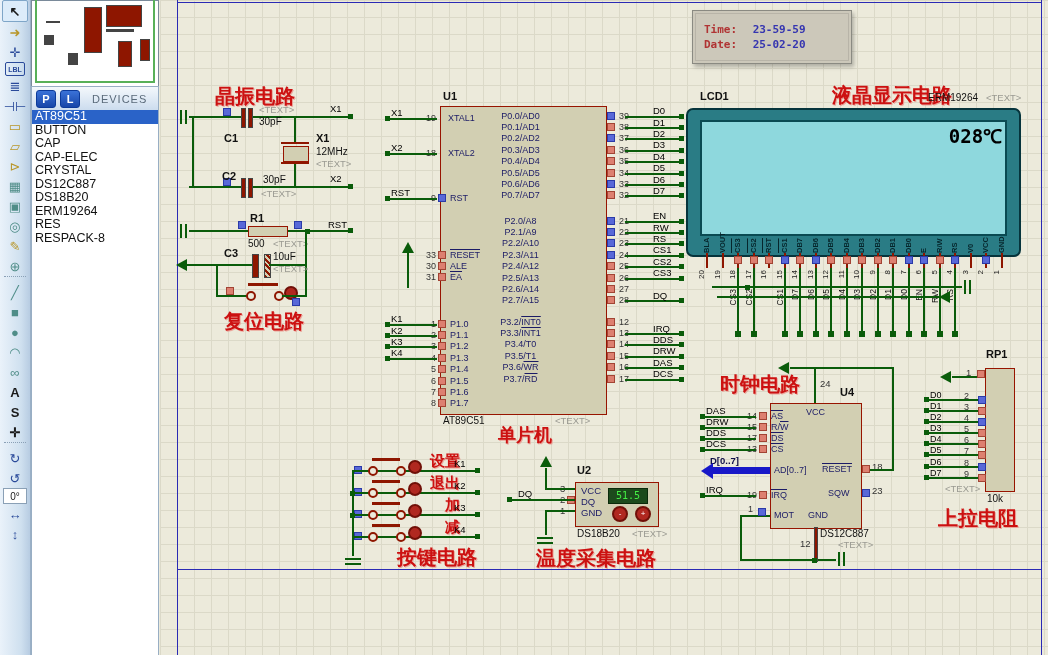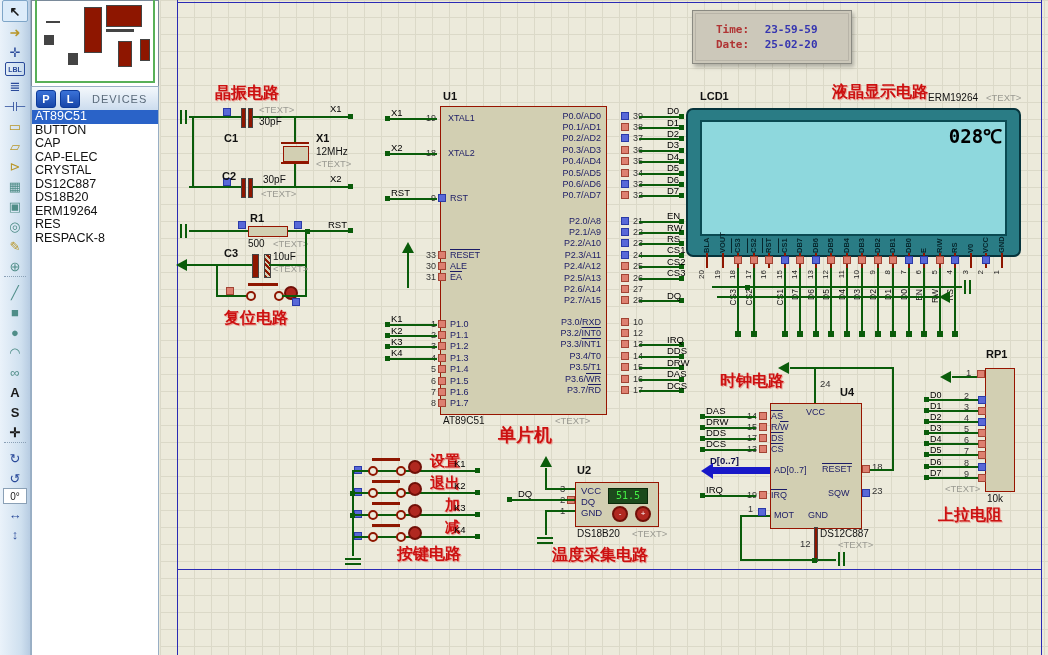--- a/index.html
+++ b/index.html
@@ -58,35 +58,35 @@
   .gndside{position:absolute;width:9px;height:14px;background:repeating-linear-gradient(90deg,#0a5c0a 0 2px,transparent 2px 5px)}
   .gnddown{position:absolute;width:16px;height:9px;background:repeating-linear-gradient(0deg,#0a5c0a 0 2px,transparent 2px 5px)}
   .tri-up{position:absolute;width:0;height:0;border-left:6px solid transparent;border-right:6px solid transparent;border-bottom:11px solid #0a5c0a}
   .tri-left{position:absolute;width:0;height:0;border-top:6px solid transparent;border-bottom:6px solid transparent;border-right:11px solid #0a5c0a}
   
   .cbox{position:absolute;background:#d2cfb2;border:1.5px solid #971400}
   .ref{position:absolute;font-size:11px;color:#111;font-weight:bold}
   .val{position:absolute;font-size:10px;color:#111}
   .net{position:absolute;font-size:9.5px;color:#000}
   .gtxt{position:absolute;font-size:9.5px;color:#9a9a92}
-  .cnred{position:absolute;font-weight:bold;font-size:16px;color:#cc1111;
+  .cnred{position:absolute;font-weight:bold;font-size:20px;color:#cc1111;
     text-shadow:1px 1px 0 rgba(235,160,150,.9);white-space:nowrap}
   .ovl{text-decoration:overline}
   
   .grp{position:absolute}
   .prow{display:flex;align-items:center;font-size:9px;color:#1b1b66}
   .prow .pname{white-space:nowrap}
   .prow .pnum{color:#333;font-size:9px}
   .extcell{position:relative;flex:1;height:100%}
   .extcell .wire,.extcell .wend,.extcell b{display:none}
   .extcell[data-ext] .wire{display:block;position:absolute;top:50%;height:2px;background:#0a5c0a}
   .extcell[data-ext] .wend{display:block;position:absolute;top:50%;margin-top:-2px}
   .extcell[data-ext] b{display:block;position:absolute;bottom:46%;font-weight:normal;color:#000;font-size:9.5px;white-space:nowrap}
   .rowR{height:11.4px}
-  .rowR .pname{width:161px;text-align:right;padding-right:19px}
+  .rowR .pname{width:161px;text-align:center;padding-right:5px}
   .rowR .sq{margin-left:1px}
   .rowR .pnum{width:20px;padding-left:4px}
   .rowR .extcell .wire{left:-14px;right:10px}
   .rowR .extcell .wend{right:6px}
   .rowR .extcell b{left:14px}
   .rowL{height:12px}
   .rowL .extcell{flex:none;width:36px}
   .rowL .pnum{width:15px;text-align:right}
   .rowL .sq{margin-left:2px}
   .rowL .pname{padding-left:4px}
@@ -142,21 +142,21 @@
   .rprow .sq{position:absolute;left:52px;top:2px}
   
   .popup{position:absolute;left:692px;top:10px;width:158px;z-index:20;border:1px solid #8a8a82;
     background:#ccc8ba;box-shadow:2px 3px 4px rgba(0,0,0,.25)}
   .ptitle{height:20px;background:linear-gradient(#f6f5f0,#d4d0c4);border-bottom:1px solid #a8a49a;
     display:flex;align-items:center;font-size:11.5px;color:#222;padding:0 3px}
   .pclose{margin-left:auto;width:15px;height:13px;background:#ece9e2;border:1px solid #777;
     font-size:9px;line-height:12px;text-align:center;color:#333}
   .pbody{padding:7px 8px;font-family:"DejaVu Sans Mono",monospace;font-size:11px;font-weight:bold;
     border:1px solid #b8b4a8;margin:2px}
-  .prowp{margin:2px 12px;white-space:nowrap}
+  .prowp{margin:2px 0;white-space:nowrap}
   .prowp .lab{color:#b03434;display:inline-block;width:42px}
   .prowp .valp{color:#3535b0}
 </style>
 </head>
 <body>
 
 <div class="toolcol">
 
     <div class="tbtn" data-tone="k" data-active="1">
       <span class="tglyph">↖</span>
@@ -721,26 +721,20 @@
         <span class="pnum">28</span>
         <span class="extcell" data-ext="DQ">
           <i class="wire"></i>
           <i class="wend"></i>
           <b>DQ</b>
         </span>
       </div>
     </div>
   <div class="grp" style="left:280px;top:316px;width:250px">
 
-      <div class="prow rowR">
-        <span class="pname"><span>P3.0/RXD</span><span class="ovl"></span></span>
-        <i class="sq" data-sq="r"></i>
-        <span class="pnum">10</span>
-        <span class="extcell"></span>
-      </div>
 
 
       <div class="prow rowR">
         <span class="pname"><span>P3.2/</span><span class="ovl">INT0</span></span>
         <i class="sq" data-sq="r"></i>
         <span class="pnum">12</span>
         <span class="extcell"></span>
       </div>
 
       <div class="prow rowR">
@@ -1120,21 +1114,21 @@
   <div class="wv" style="left:385px;top:468px;height:22px"></div>
   <div class="tri-up" style="left:380px;top:456px"></div>
   <div class="wh" style="left:350px;top:499px;width:65px"></div>
   <div class="asq wend" style="left:347px;top:497px"></div>
   <div class="net" style="left:358px;top:488px">DQ</div>
   <div class="wh" style="left:385px;top:510px;width:30px"></div>
   <div class="wv" style="left:385px;top:510px;height:25px"></div>
   <div class="gnddown" style="left:377px;top:535px"></div>
   <div class="val" style="left:417px;top:528px">DS18B20</div>
   <div class="gtxt" style="left:472px;top:528px">&lt;TEXT&gt;</div>
-  <div class="cnred" style="left:392px;top:545px">温度采集电路</div>
+  <div class="cnred" style="left:376px;top:545px">温度采集电路</div>
 
   <div class="keys">
 
       <div class="keyrow">
         <i class="kbsq"></i>
         <i class="kwire"></i>
         <i class="kwend"></i>
         <i class="kc" style="left:16px"></i>
         <i class="kc" style="left:44px"></i>
         <i class="kbar"></i>

